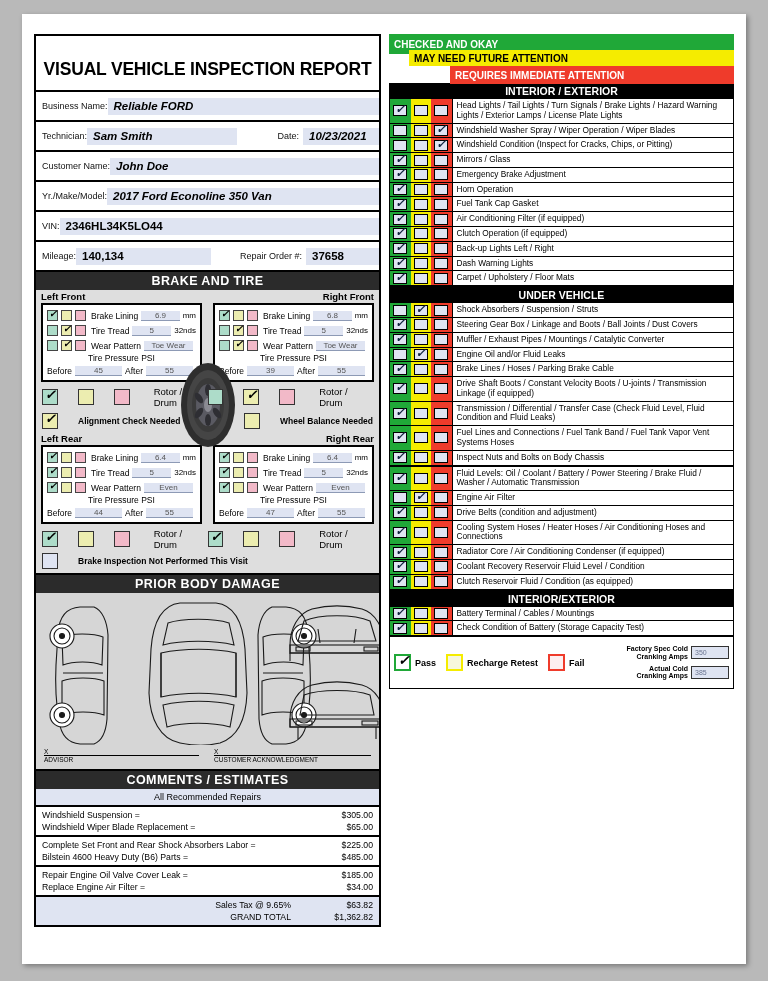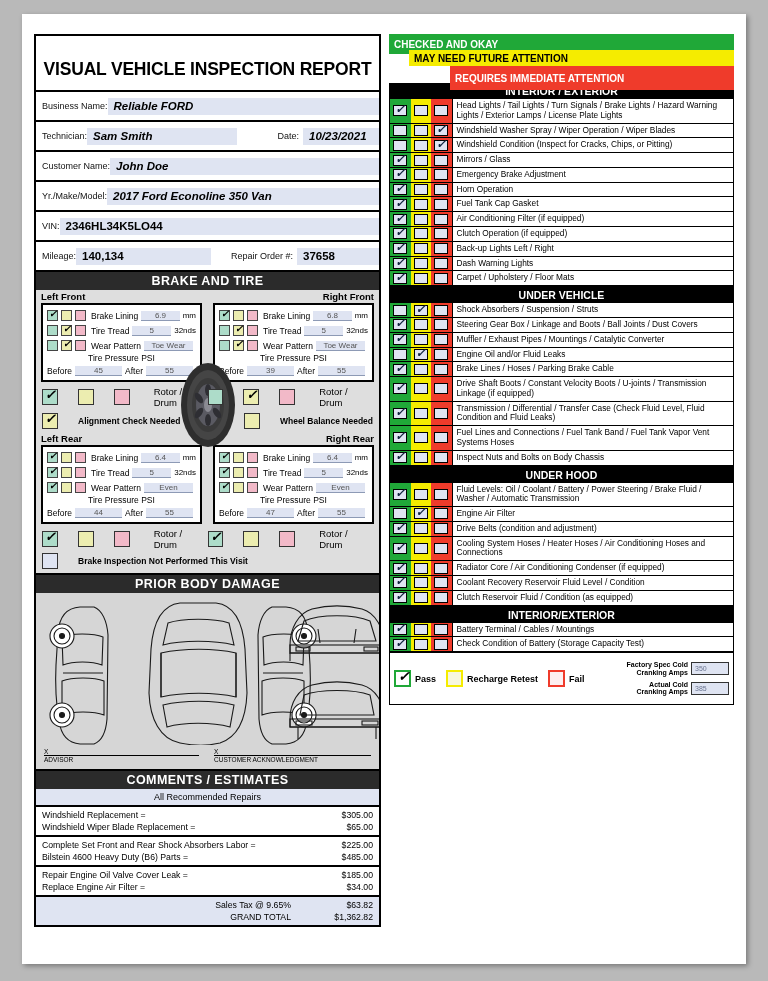--- a/index.html
+++ b/index.html
@@ -70,21 +70,21 @@
   .cm-line .d { flex:1; white-space:nowrap; }
   .cm-line .a { width:72px; text-align:right; }
   .cm-tot { background:#dfe4f2; padding:2px 0; }
   .cm-tot .cm-line .d { text-align:right; padding-right:10px; }
 
   
   .legend { position:relative; height:49px; }
   .lg { position:absolute; font-weight:bold; font-size:10px; display:flex; align-items:center; padding-left:5px; }
   .lg1 { left:0; top:0; width:345px; height:20px; background:#20a838; color:#fff; }
   .lg2 { left:20px; top:16px; width:325px; height:16px; background:#f5ec00; color:#000; }
-  .lg3 { left:61px; top:32px; width:284px; height:24px; background:#ef3b2b; color:#fff; }
+  .lg3 { left:61px; top:32px; width:284px; height:18px; background:#ef3b2b; color:#fff; }
   .sect { background:#000; color:#fff; text-align:center; font-weight:bold; font-size:10.5px; padding:2px 0; }
   .item { display:flex; border-bottom:1px solid #000; }
   .strip { width:20.5px; display:flex; align-items:center; justify-content:center; }
   .s-g { background:#20a838; }
   .s-y { background:#f5ec00; }
   .s-r { background:#ef3b2b; }
   .ck { width:14px; height:11px; background:#dfe4f2; border:1px solid #000; position:relative; }
   .ck.on::after { content:"✓"; position:absolute; left:1px; top:-4px; font-size:12px; font-weight:bold; color:#10243f; }
   .itxt { flex:1; border-left:1px solid #000; background:#fff; font-size:8.3px; padding:2px 4px;
           display:flex; align-items:center; line-height:1.18; }
@@ -152,21 +152,21 @@
               <span class="fv" style="font-style:normal">2346HL34K5LO44</span>
             </span>
       </div>
 
       <div class="frow">
         <span class="fl">Mileage:</span>
         <span class="fill blue" style="max-width:135px">
               <span class="fv" style="font-style:normal">140,134</span>
             </span>
         <span class="fl" style="margin-left:auto;padding-right:4px">Repair Order #:</span>
-        <span class="fill blue" style="flex:none;width:82px">
+        <span class="fill blue" style="flex:none;width:73px">
               <span class="fv" style="font-style:normal">37658</span>
             </span>
       </div>
     </div>
 
     <div class="band" style="border-left:2px solid #000;border-right:2px solid #000">BRAKE AND TIRE</div>
     <div class="bt-wrap">
 
       <div style="display:flex;justify-content:space-between;padding:1px 5px 0">
         <span class="corner">Left Front</span>
@@ -476,21 +476,21 @@
         <div>CUSTOMER ACKNOWLEDGMENT</div>
       </div>
     </div>
 
     <div class="band" style="border-left:2px solid #000;border-right:2px solid #000">COMMENTS / ESTIMATES</div>
     <div class="cm-wrap">
       <div class="cm-head">All Recommended Repairs</div>
 
       <div class="cm-grp">
         <div class="cm-line">
-          <span class="d">Windshield Replacement =</span>
+          <span class="d">Windshield Suspension =</span>
           <span class="a">$305.00</span>
             </div>
         <div class="cm-line">
           <span class="d">Windshield Wiper Blade Replacement =</span>
           <span class="a">$65.00</span>
             </div>
       </div>
       <div class="cm-grp">
         <div class="cm-line">
           <span class="d">Complete Set Front and Rear Shock Absorbers Labor =</span>
@@ -784,21 +784,20 @@
               </div>
               <div class="strip s-y">
                 <i class="ck"></i>
               </div>
               <div class="strip s-r">
                 <i class="ck"></i>
               </div>
               <div class="itxt">Inspect Nuts and Bolts on Body Chassis</div>
             </div>
           </div>
-          <div class="sect">UNDER HOOD</div>
           <div class="checklist">
             <div class="item">
               <div class="strip s-g">
                 <i class="ck on"></i>
               </div>
               <div class="strip s-y">
                 <i class="ck"></i>
               </div>
               <div class="strip s-r">
                 <i class="ck"></i>

